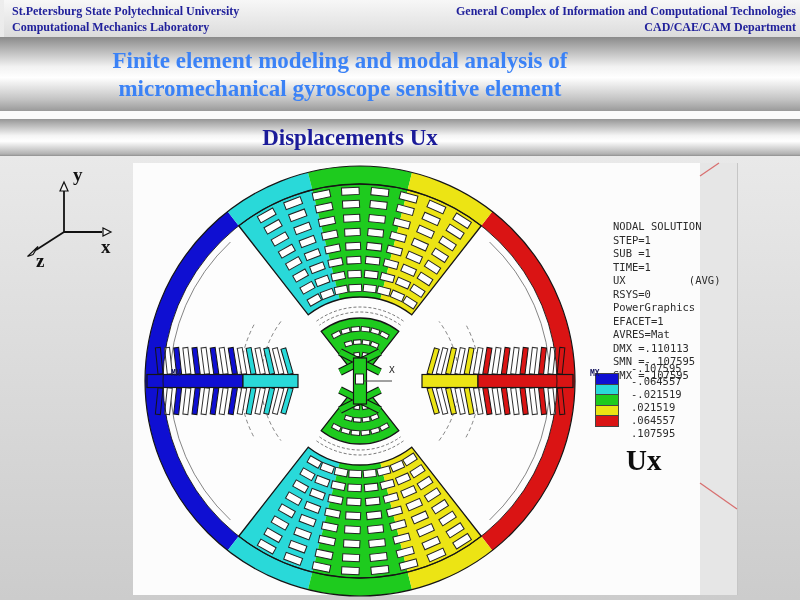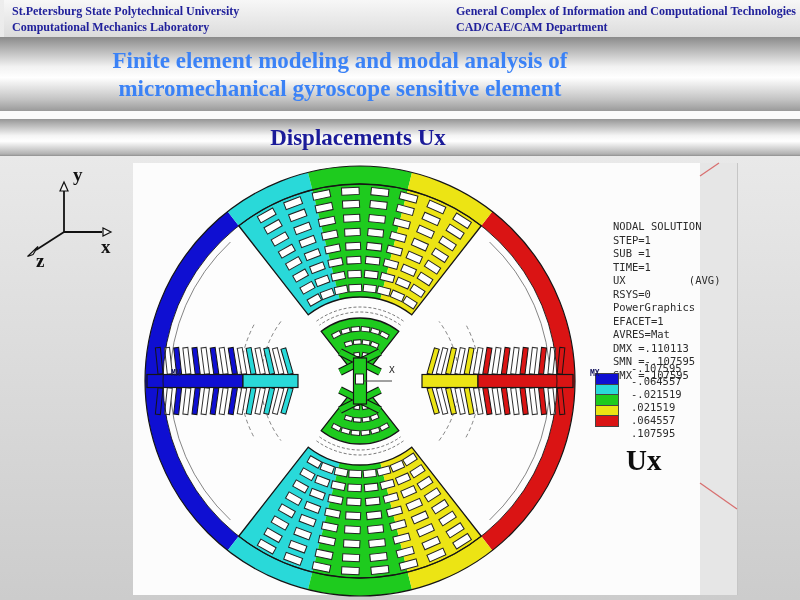--- a/index.html
+++ b/index.html
@@ -12,25 +12,25 @@
     background:linear-gradient(180deg,#f7f7f7,#dcdcdc);}
   .band-title{left:0;top:37px;width:800px;height:74px;
     background:linear-gradient(180deg,#8a8a8a,#f2f2f2 40%,#ffffff 55%,#c2c2c2 85%,#9a9a9a);}
   .band-gap{left:0;top:111px;width:800px;height:8px;background:#fbfbfb;}
   .band-subtitle{left:0;top:119px;width:800px;height:37px;
     background:linear-gradient(180deg,#969696,#f5f5f5 45%,#ffffff 60%,#b0b0b0 95%,#8f8f8f);}
   .content{left:0;top:156px;width:800px;height:444px;
     background:linear-gradient(180deg,#e9e9e9,#cccccc);}
   .hdr{color:#21219b;font-weight:bold;font-size:12px;line-height:15.5px;}
   .hdr-left{left:8px;top:4px;text-align:left;}
-  .hdr-right{right:8px;top:4px;}
+  .hdr-right{right:8px;top:4px;text-align:right;}
   .title{left:0;top:47px;width:680px;text-align:center;color:#3b82f6;
     font-weight:bold;font-size:23px;line-height:28px;}
   .subtitle{left:0;top:125px;width:700px;text-align:center;color:#1b1b99;
-    font-weight:bold;font-size:23px;margin-left:8px;}
+    font-weight:bold;font-size:23px;}
   .plot-white{left:133px;top:163px;width:567px;height:432px;background:#fcfcfc;}
   .gutter{left:700px;top:163px;width:37px;height:432px;background:#e6e6e6;
     border-right:1px solid #c6c6c6;}
   .info{left:597px;top:204px;margin:16px;font-family:"DejaVu Sans Mono",monospace;
     font-size:10.5px;line-height:13.5px;color:#2b2b2b;white-space:pre;}
   .legend-swatches{left:595px;top:374px;width:24px;}
   .legend-swatches .sw{width:24px;height:11.6px;border:1px solid #444;
     box-sizing:border-box;margin-top:-1px;}
   .legend-values{left:631px;top:362px;font-family:"DejaVu Sans Mono",monospace;
     font-size:10.5px;line-height:13px;color:#2b2b2b;white-space:pre;}

